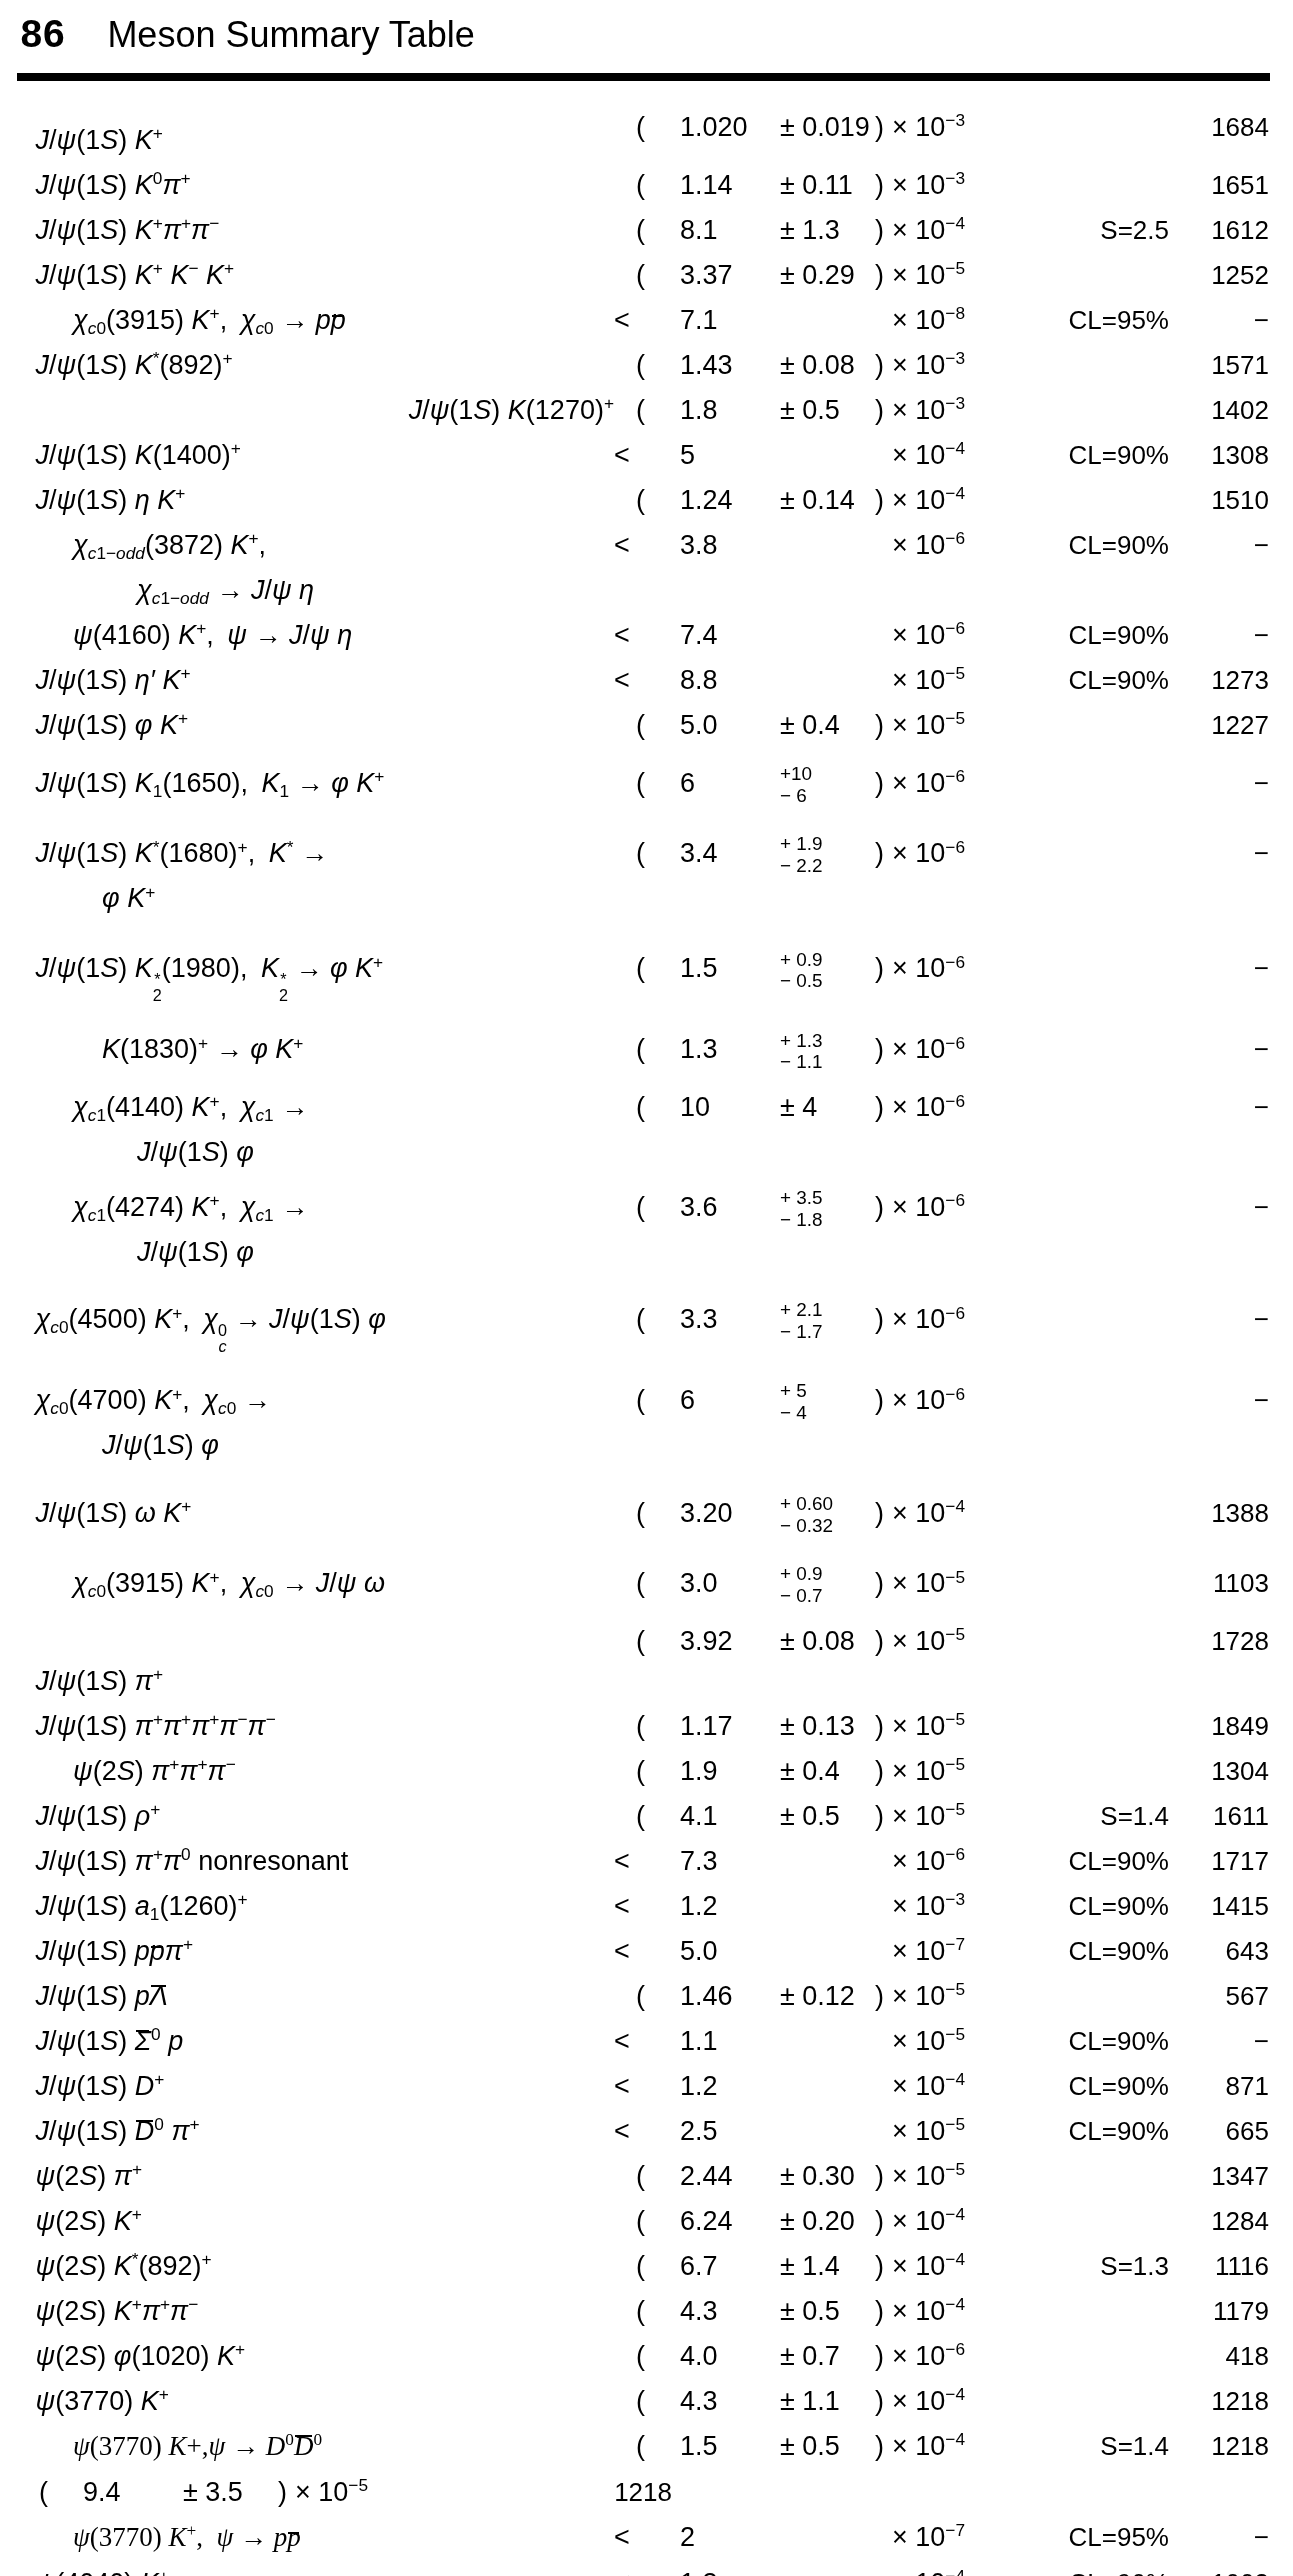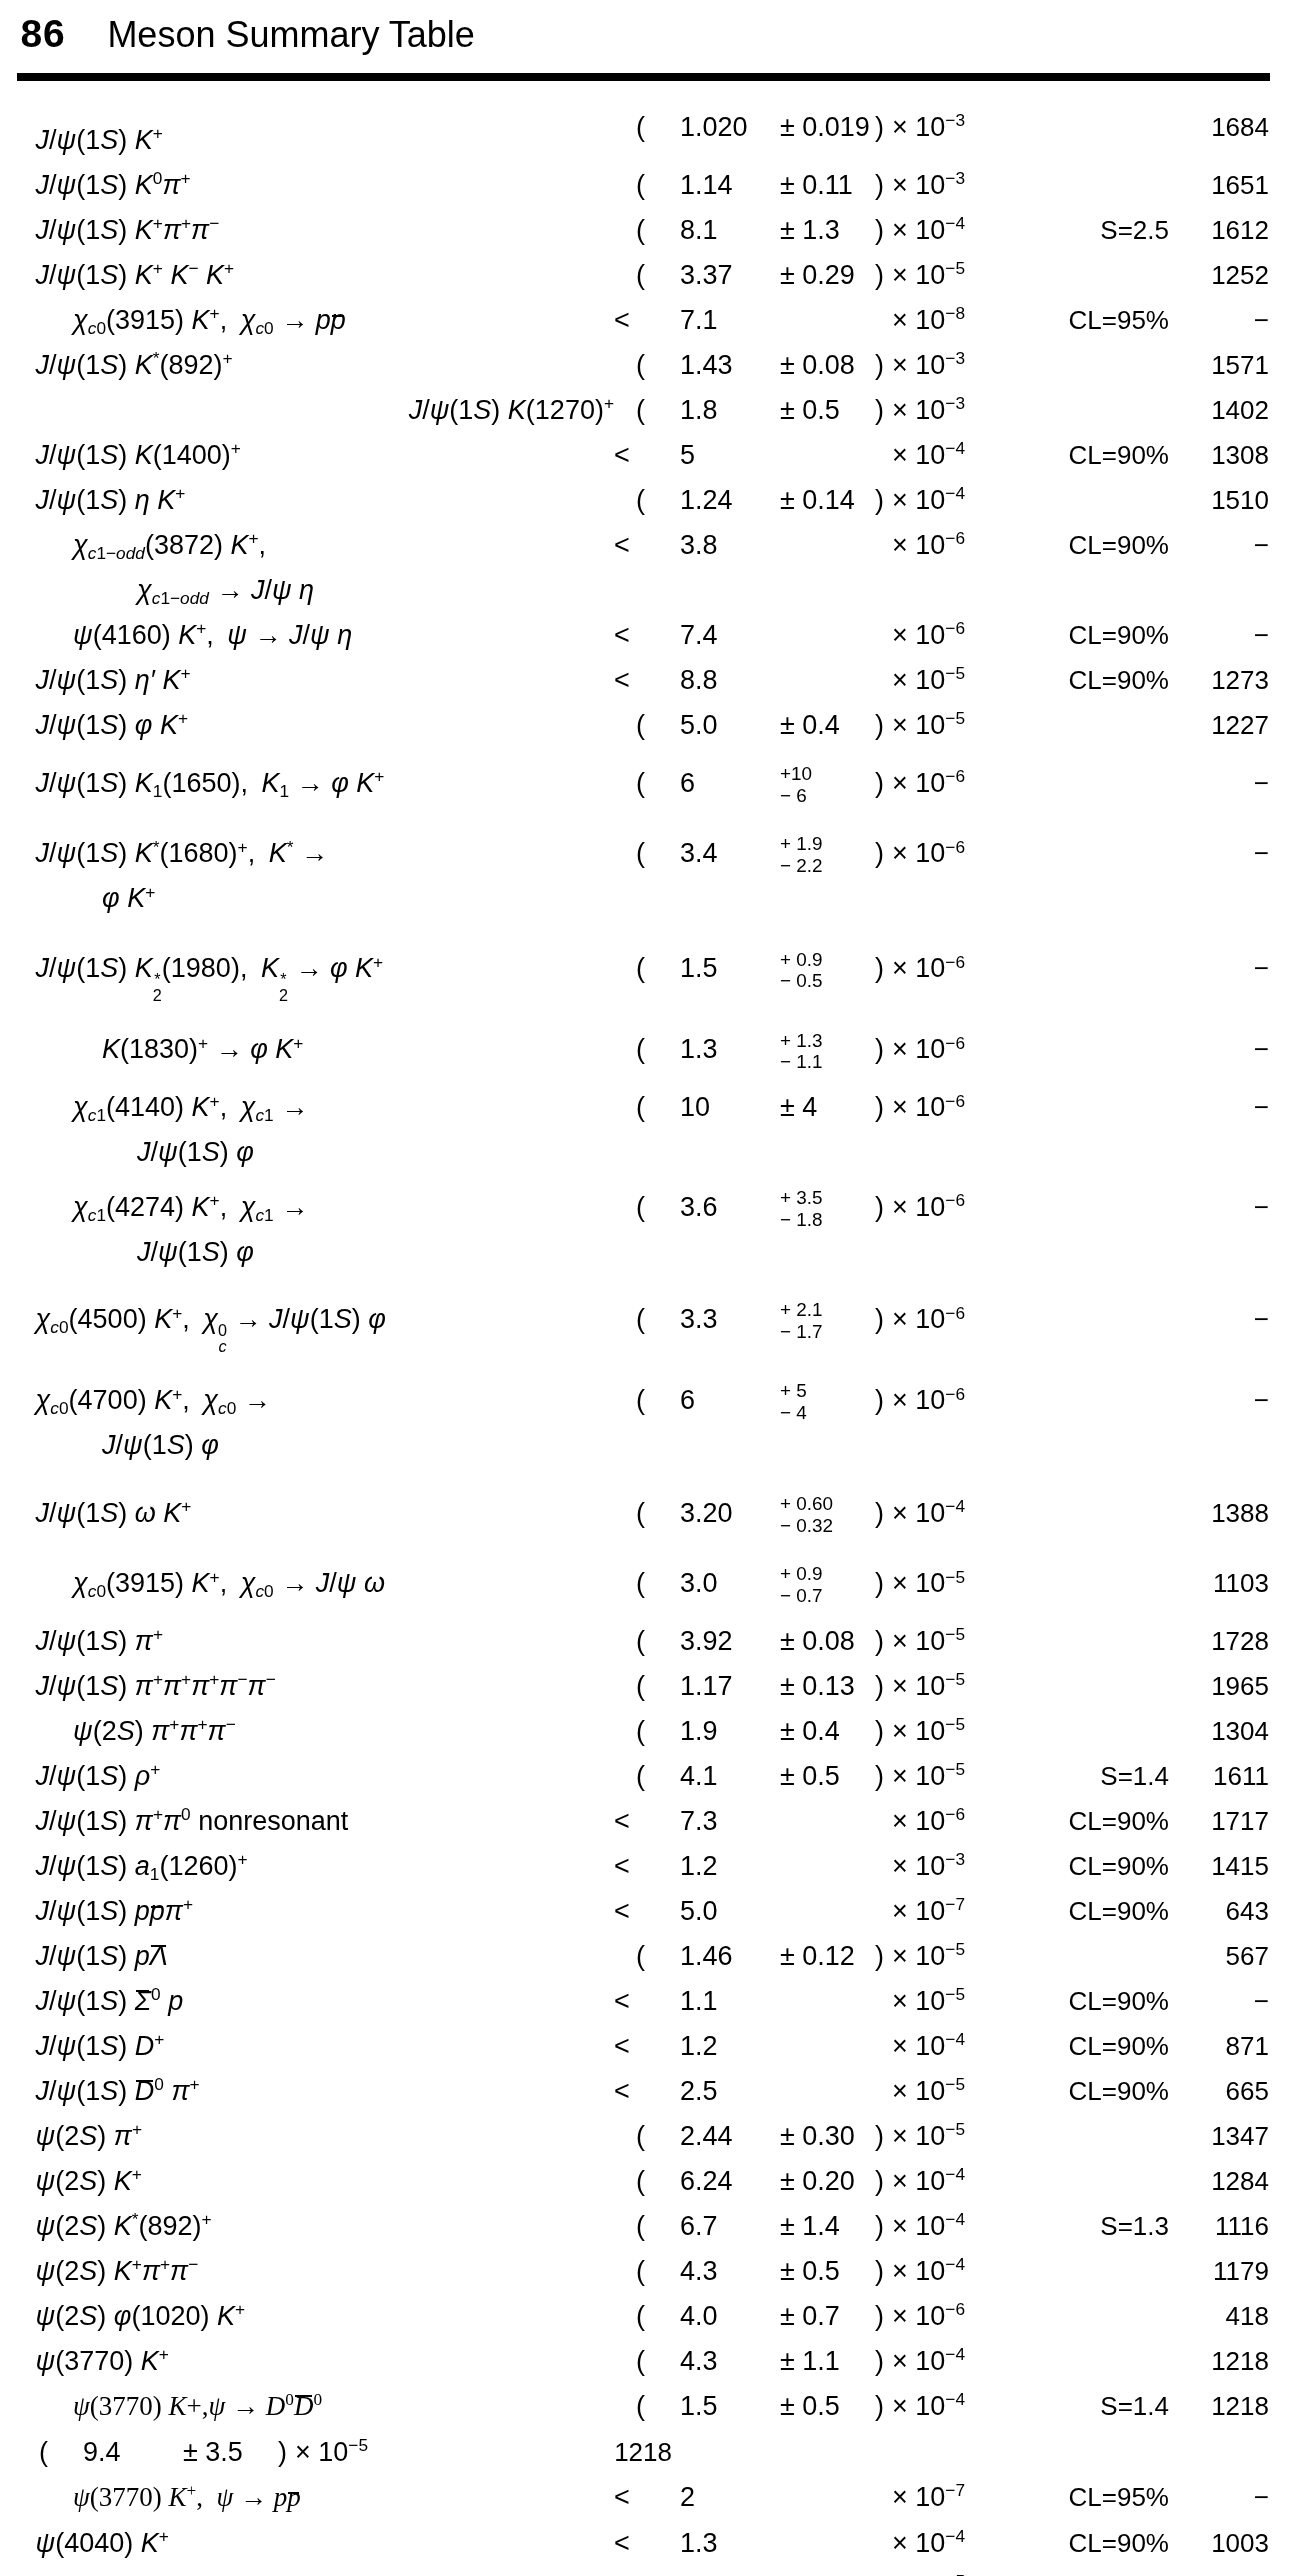--- a/index.html
+++ b/index.html
@@ -359,41 +359,41 @@
             <span>+ 0.9</span>
             <span>− 0.7</span>
           </span></div>
         <div class="cls">)</div>
         <div class="exp"><span class="up">× 10</span><span class="s">−5</span></div>
         <div class="scl"></div>
         <div class="mom">1103</div>
       </div>
       <div class="row">
         <div class="mode">
-          <div class="l1" style="padding-left: 18.6px;"><span class="it">J</span><span class="up">/</span><span class="it">ψ</span><span class="up">(1</span><span class="it">S</span><span class="up">) </span><span class="it">π</span><span class="s"><span class="up">+</span></span></div>
+          <div class="l1" style="padding-left: 18.6px; margin-top: 40px;"><span class="it">J</span><span class="up">/</span><span class="it">ψ</span><span class="up">(1</span><span class="it">S</span><span class="up">) </span><span class="it">π</span><span class="s"><span class="up">+</span></span></div>
         </div>
         <div class="brk"><span class="ml">(</span></div>
         <div class="val">3.92</div>
         <div class="err">±&nbsp;0.08</div>
         <div class="cls">)</div>
         <div class="exp"><span class="up">× 10</span><span class="s">−5</span></div>
         <div class="scl"></div>
         <div class="mom">1728</div>
       </div>
       <div class="row">
         <div class="mode">
           <div class="l1" style="padding-left: 18.6px;"><span class="it">J</span><span class="up">/</span><span class="it">ψ</span><span class="up">(1</span><span class="it">S</span><span class="up">) </span><span class="it">π</span><span class="s"><span class="up">+</span></span><span class="it">π</span><span class="s"><span class="up">+</span></span><span class="it">π</span><span class="s"><span class="up">+</span></span><span class="it">π</span><span class="s"><span class="up">−</span></span><span class="it">π</span><span class="s"><span class="up">−</span></span></div>
         </div>
         <div class="brk"><span class="ml">(</span></div>
         <div class="val">1.17</div>
         <div class="err">±&nbsp;0.13</div>
         <div class="cls">)</div>
         <div class="exp"><span class="up">× 10</span><span class="s">−5</span></div>
         <div class="scl"></div>
-        <div class="mom">1965</div>
+        <div class="mom">1849</div>
       </div>
       <div class="row">
         <div class="mode">
           <div class="l1" style="padding-left: 56px;"><span class="it">ψ</span><span class="up">(2</span><span class="it">S</span><span class="up">) </span><span class="it">π</span><span class="s"><span class="up">+</span></span><span class="it">π</span><span class="s"><span class="up">+</span></span><span class="it">π</span><span class="s"><span class="up">−</span></span></div>
         </div>
         <div class="brk"><span class="ml">(</span></div>
         <div class="val">1.9</div>
         <div class="err">±&nbsp;0.4</div>
         <div class="cls">)</div>
         <div class="exp"><span class="up">× 10</span><span class="s">−5</span></div>

